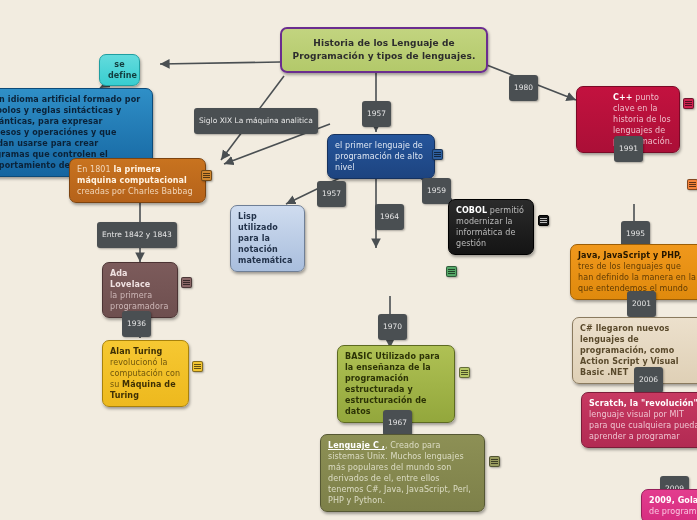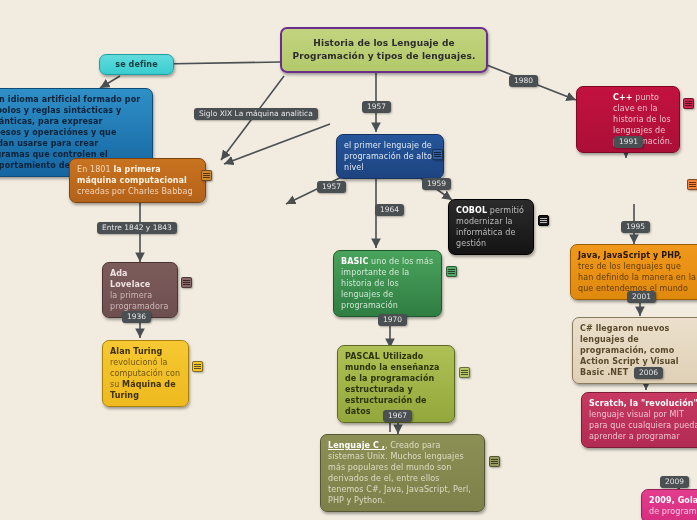--- a/index.html
+++ b/index.html
@@ -175,21 +175,21 @@
   }
   .n-pink b { color: #ffffff; }
 
   
   .elabel {
     position: absolute;
     background: #4a4f52;
     color: #e6e6e6;
     font-size: 7.5px;
     line-height: 10px;
-    padding: 1px 5px;
+    padding: 8px 5px;
     border-radius: 3px;
     white-space: nowrap;
     box-shadow: 1px 1px 2px rgba(0,0,0,.3);
   }
 
   
   .noteicon {
     position: absolute;
     width: 11px;
     height: 11px;
@@ -261,21 +261,21 @@
 
       <path d="M660,434 L648,418"></path>
       <path d="M672,478 L680,490"></path>
     </g>
   </svg>
 
   <div class="node n-title" style="left:280px; top:27px; width:208px;">
     <span>Historia de los Lenguaje de Programación y tipos de lenguajes.</span>
   </div>
 
-  <div class="node n-define" style="left:99px; top:54px; width:75px;">
+  <div class="node n-define" style="left:99px; top:54px; width:41px;">
     <span>se define</span>
   </div>
 
   <div class="node n-bluedef" style="left:-28px; top:88px; width:181px;">
     <span>Es un idioma artificial formado por símbolos y reglas sintácticas y semánticas, para expresar procesos y operaciónes y que puedan usarse para crear programas que controlen el comportamiento de una maquina</span>
   </div>
 
   <div class="elabel" style="left:194px; top:108px;">
     <span>Siglo XIX La máquina analitica</span>
   </div>
@@ -317,68 +317,67 @@
   <div class="noteicon" style="left:192px; top:361px; background:#f3c531;">
     <i></i>
       <i></i>
       <i></i>
   </div>
 
   <div class="elabel" style="left:362px; top:101px;">
     <span>1957</span>
   </div>
 
-  <div class="node n-darkblue" style="left:336px; top:134px; width:108px;">
+  <div class="node n-darkblue" style="left:327px; top:134px; width:108px;">
     <span>el primer lenguaje de programación de alto nivel</span>
   </div>
   <div class="noteicon" style="left:432px; top:149px; background:#2e5f9e;">
     <i></i>
       <i></i>
       <i></i>
   </div>
 
   <div class="elabel" style="left:317px; top:181px;">
     <span>1957</span>
   </div>
 
+  <div class="node n-lightblue" style="left:230px; top:205px; width:75px;">
+    <span>Lisp utilizado para la notación matemática</span>
+  </div>
 
   <div class="elabel" style="left:422px; top:178px;">
     <span>1959</span>
   </div>
 
   <div class="node n-black" style="left:448px; top:199px; width:86px;">
     <b>COBOL</b>
     <span class="mute">permitió modernizar la informática de gestión</span>
   </div>
   <div class="noteicon" style="left:538px; top:215px; background:#151515; border-color:#000;">
     <i style="background:#bbb"></i>
       <i style="background:#bbb"></i>
       <i style="background:#bbb"></i>
   </div>
 
   <div class="elabel" style="left:375px; top:204px;">
     <span>1964</span>
   </div>
 
-  <div class="node n-green" style="left:333px; top:250px; width:109px;">
-    <b>BASIC</b>
-    <span class="mute">uno de los más importante de la historia de los lenguajes de programación</span>
-  </div>
   <div class="noteicon" style="left:446px; top:266px; background:#55a868;">
     <i></i>
       <i></i>
       <i></i>
   </div>
 
   <div class="elabel" style="left:378px; top:314px;">
     <span>1970</span>
   </div>
 
   <div class="node n-olive" style="left:337px; top:345px; width:118px;">
-    <span>PASCAL Utilizado mundo la enseñanza de la programación estructurada y estructuración de datos</span>
+    <span>BASIC Utilizado para la enseñanza de la programación estructurada y estructuración de datos</span>
   </div>
   <div class="noteicon" style="left:459px; top:367px; background:#b6c765;">
     <i></i>
       <i></i>
       <i></i>
   </div>
 
   <div class="elabel" style="left:383px; top:410px;">
     <span>1967</span>
   </div>

